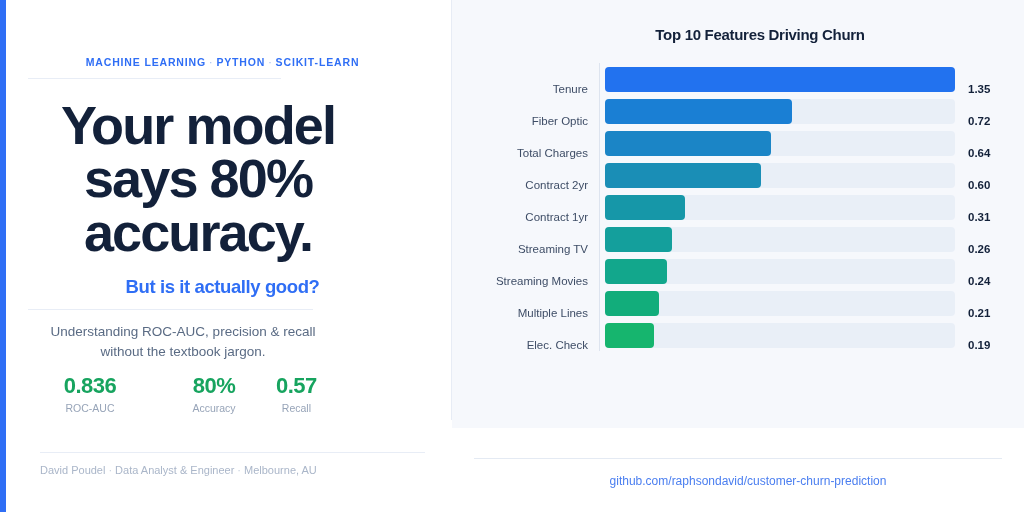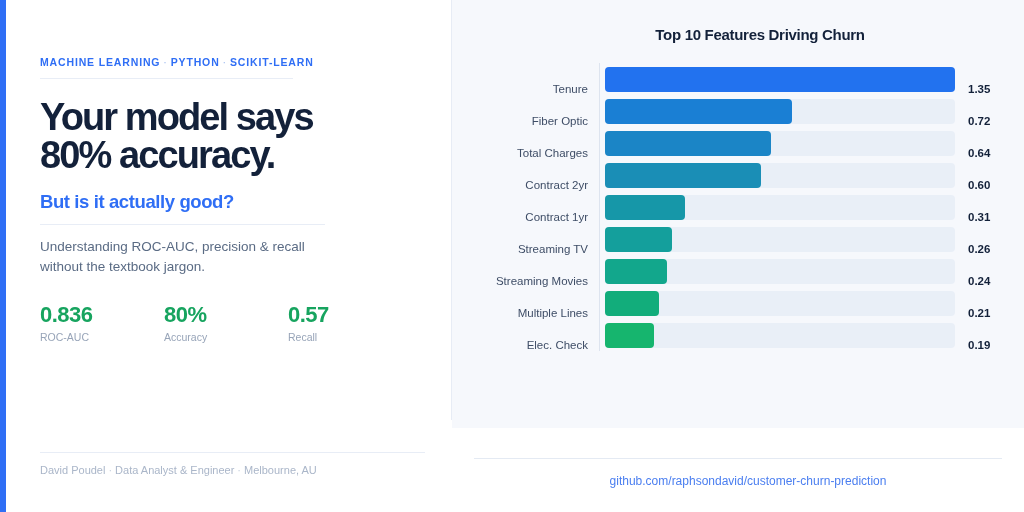--- a/index.html
+++ b/index.html
@@ -11,54 +11,55 @@
     -webkit-font-smoothing:antialiased;
   }
 
   
   #accent-stripe { width:6px; height:512px; background:#2f6ef5; flex:0 0 6px; }
 
   
   #left-panel {
     width:446px; flex:0 0 446px; height:420px;
     background:#ffffff;
-    padding:56px 34px 0 34px;
+    padding:56px 34px 0 22px;
     position:relative;
     border-right:1px solid #e7ecf5;
+    text-align:center;
   }
 
   #eyebrow {
     font-size:10.5px; font-weight:bold; letter-spacing:.85px;
     color:#2f6ef5; white-space:nowrap;
   }
   #eyebrow .dot { color:#9db9ef; margin:0 3px; font-weight:normal; }
 
   .rule { height:1px; background:#e8edf6; border:0; }
   #rule-eyebrow { margin:10px 0 0 0; width:253px; }
 
   #headline {
     margin-top:20px;
-    font-size:38px; line-height:0.99; font-weight:bold;
+    font-size:54px; line-height:0.99; font-weight:bold;
     letter-spacing:-1.9px; color:#13213a;
     max-width:340px;
   }
 
   #subhead {
     margin-top:17px;
     font-size:18.5px; font-weight:bold; letter-spacing:-.4px;
     color:#2f6ef5;
   }
   #rule-subhead { margin-top:11px; width:285px; }
 
   #description {
     margin-top:12px;
     font-size:13.5px; line-height:1.45; color:#5a6b84; max-width:310px;
   }
 
-  #stats { margin-top:26px; display:flex; }
+  #stats { margin-top:12px; display:flex; }
   .stat { width:124px; }
   .stat:last-child { width:auto; }
   .stat-value {
     font-size:22px; font-weight:bold; color:#17a45f; letter-spacing:-.5px;
   }
   .stat-label { margin-top:3px; font-size:10.5px; color:#97a4b8; }
 
   #rule-byline { position:absolute; left:34px; top:452px; width:385px; }
   #byline {
     position:absolute; left:34px; top:464px;

